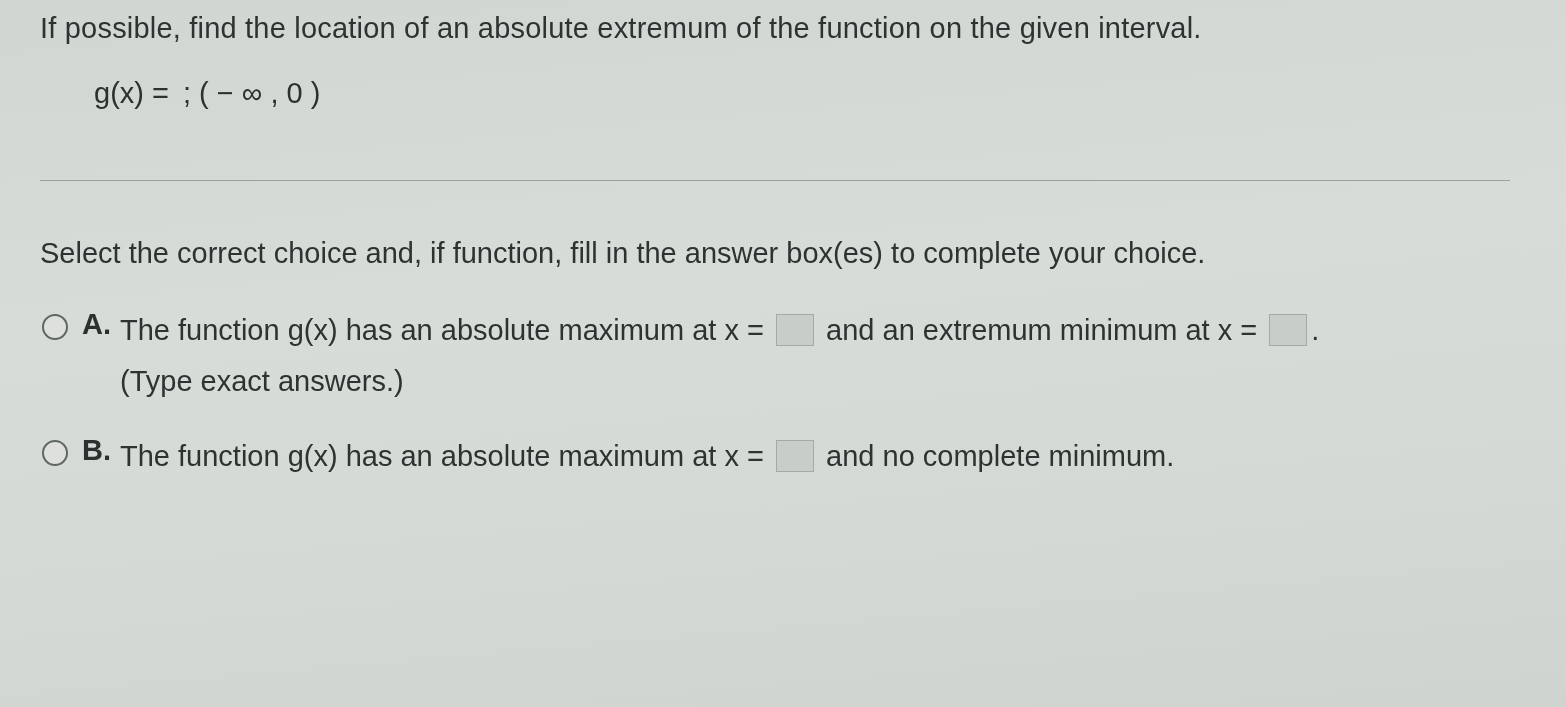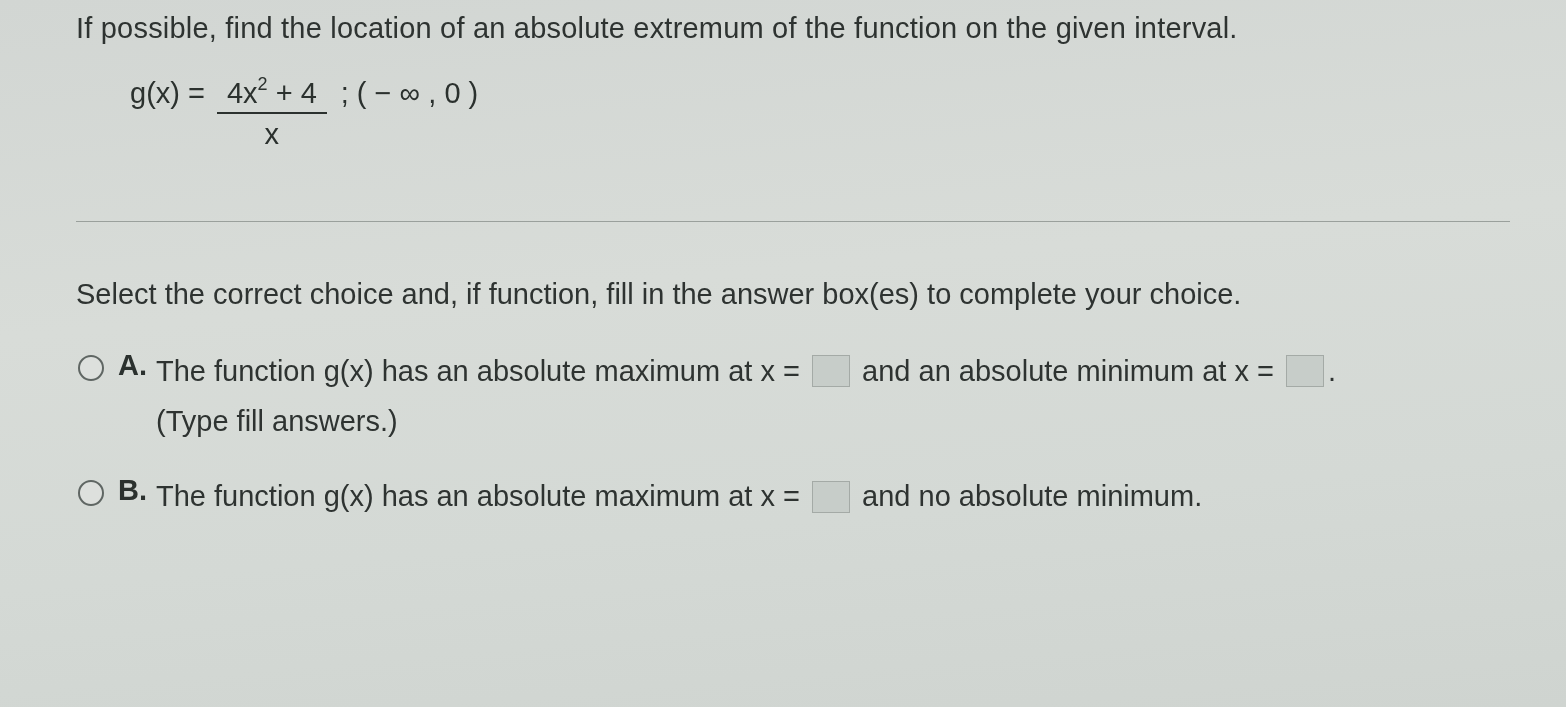--- a/index.html
+++ b/index.html
@@ -9,21 +9,20 @@
     height: 707px;
     font-family: Arial, Helvetica, sans-serif;
     background: #d6dad7;
     background-image: linear-gradient(175deg, #d2d6d3 0%, #d8dcd8 40%, #d4d9d5 70%, #cfd4d0 100%);
     color: #303533;
     overflow: hidden;
   }
   .page {
     padding: 12px 56px 0 40px;
     box-sizing: border-box;
-    margin-left: 36px;
   }
   .prompt-text {
     font-size: 29px;
     letter-spacing: 0.2px;
     color: #2e3331;
   }
   .formula-row {
     margin-top: 32px;
     margin-left: 54px;
     display: flex;
@@ -127,55 +126,49 @@
 </style>
 </head>
 <body>
 
 <div class="page">
 
   <div class="prompt-text">If possible, find the location of an absolute extremum of the function on the given interval.</div>
 
   <div class="formula-row">
     <span class="gx">g(x) =</span>
-    <span class="frac">
-      <span class="num">
-        <span>4x</span><span class="sup">2</span><span> + 4</span>
-      </span>
-      <span class="den">x</span>
-    </span>
     <span class="interval">;</span>
     <span class="interval">( − ∞ , 0 )</span>
   </div>
 
   <hr class="hr">
 
   <div class="instruction">Select the correct choice and, if function, fill in the answer box(es) to complete your choice.</div>
 
   <div class="choices">
 
     <div class="choice-row">
       <div class="radio"></div>
       <div class="choice-letter">A.</div>
       <div class="choice-body">
         <span>The function g(x) has an absolute maximum at x =</span>
         <span class="answer-box"></span>
-        <span>and an absolute minimum at x =</span>
+        <span>and an extremum minimum at x =</span>
         <span class="nowrap">
           <span class="answer-box"></span><span>.</span>
         </span>
-        <span class="hint">(Type fill answers.)</span>
+        <span class="hint">(Type exact answers.)</span>
       </div>
     </div>
 
     <div class="choice-row">
       <div class="radio"></div>
       <div class="choice-letter">B.</div>
       <div class="choice-body">
         <span>The function g(x) has an absolute maximum at x =</span>
         <span class="answer-box"></span>
-        <span>and no absolute minimum.</span>
+        <span>and no complete minimum.</span>
       </div>
     </div>
 
   </div>
 
 </div>
 
 </body></html>

